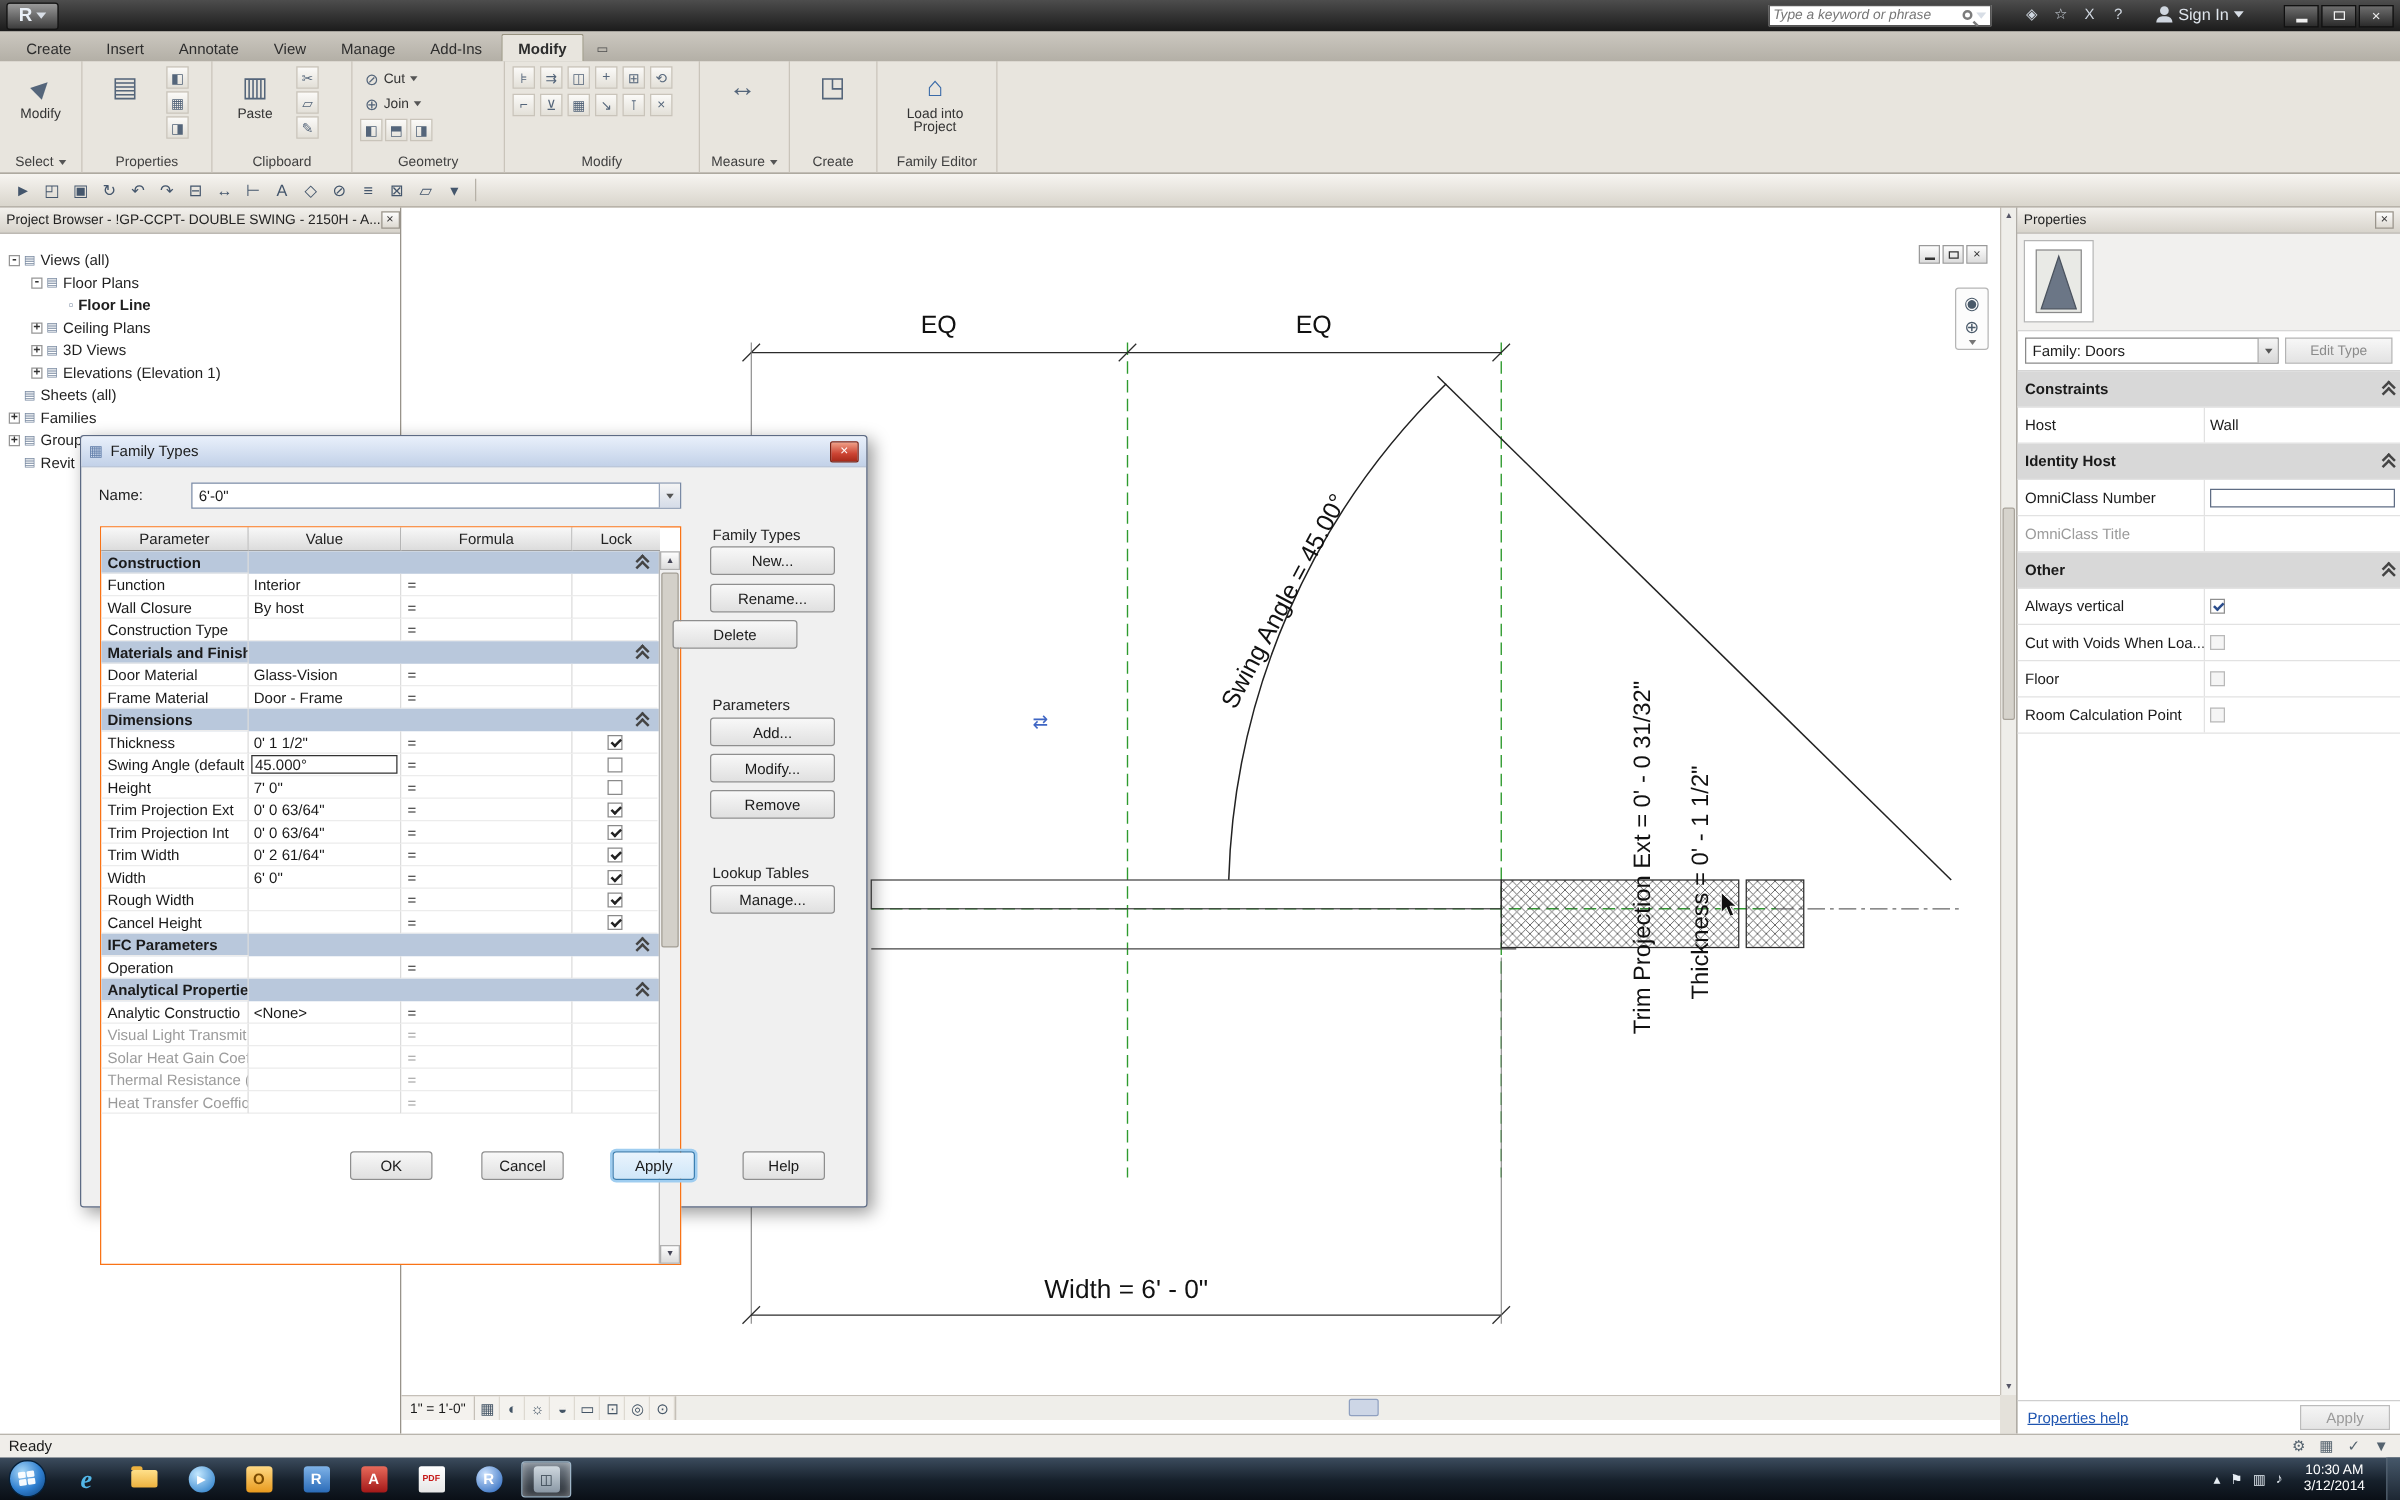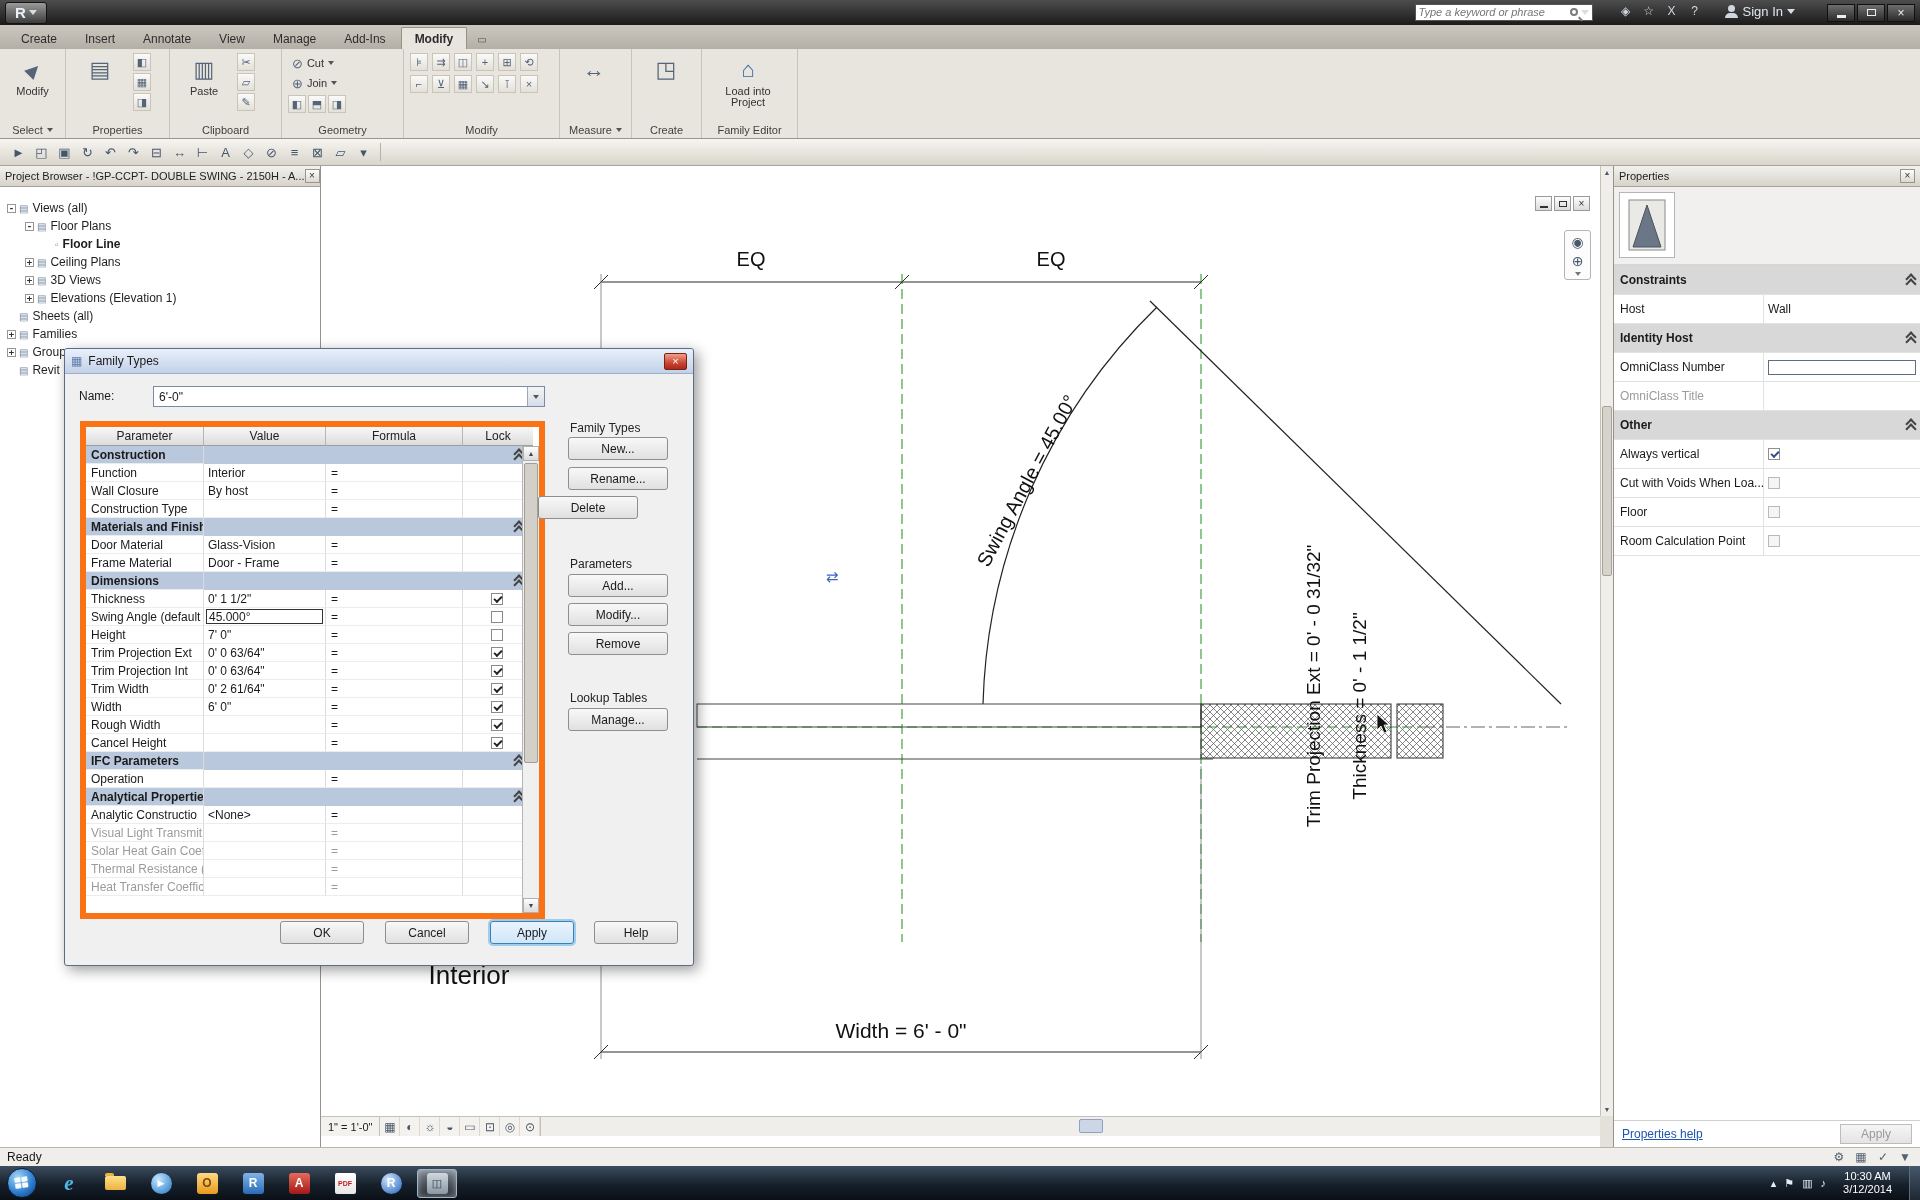--- a/index.html
+++ b/index.html
@@ -116,21 +116,21 @@
   .papply{margin-left:auto;width:72px;height:20px;border:1px solid #bcbcbc;background:linear-gradient(#f5f5f5,#e4e4e4);color:#9a9a9a;font-size:12px;display:flex;align-items:center;justify-content:center}
 
   
   .dlg{position:absolute;left:64px;top:348px;width:630px;height:618px;background:#f0f0f0;border:1px solid #5d6b85;border-radius:3px;box-shadow:4px 4px 14px rgba(0,0,0,.4);z-index:100}
   .dlg-title{height:25px;background:linear-gradient(#e9f0fb,#c2d1e8);border-bottom:1px solid #9daecb;display:flex;align-items:center;padding:0 6px;border-radius:3px 3px 0 0}
   .dlg-ticon{color:#5f7ca8;font-size:12px;margin-right:6px}
   .dlg-close{margin-left:auto;width:23px;height:17px;background:linear-gradient(#f0a088,#cc4433 60%,#a82a1a);border:1px solid #7c2213;border-radius:2px;color:#fff;font-size:11px;display:flex;align-items:center;justify-content:center}
   .dlg label{font-size:12px}
   .dcombo{position:absolute;left:88px;top:37px;width:392px;height:21px;border:1px solid #7a8aa5;background:#fff;display:flex;align-items:center;padding-left:5px;font-size:12px}
   .dcombo .cbtn{margin-left:auto;width:17px;height:100%;background:linear-gradient(#f5f5f5,#d5dce8);border-left:1px solid #9aa7bd;display:flex;align-items:center;justify-content:center}
-  .ft-table{position:absolute;left:15px;top:72px;width:465px;height:498px;border:6px solid #f97316;background:#fff}
+  .ft-table{position:absolute;left:15px;top:72px;width:465px;height:591px;border:1px solid #f97316;background:#fff}
   .ft-head{display:flex;height:19px}
   .hcell{background:linear-gradient(#f8f8f8,#dcdcdc);border-right:1px solid #b5b5b5;border-bottom:1px solid #9f9f9f;font-size:12px;display:flex;align-items:center;justify-content:center;color:#222}
   .w1{width:118px}.w2{width:122px}.w3{width:137px}.w4{width:70px}
   .ft-body{position:absolute;top:19px;left:0;width:447px;bottom:0;overflow:hidden}
   .ftr{display:flex;height:18px;align-items:center;font-size:12px;position:relative}
   .fc{height:100%;display:flex;align-items:center;overflow:hidden;white-space:nowrap;border-right:1px solid #dcdcdc;border-bottom:1px solid #ececec}
   .fp{width:118px;padding-left:5px}
   .fv{width:122px;padding-left:4px}
   .ff{width:137px;padding-left:5px}
   .flk{width:68px;justify-content:center;border-right:none}
@@ -142,21 +142,21 @@
   .ftr.lock-on .lockbox,.ftr.lock-off .lockbox{display:block}
   .ftr.lock-on .lockbox::after{content:"";position:absolute;left:2px;top:2px;width:6px;height:3px;border-left:2px solid #222;border-bottom:2px solid #222;transform:rotate(-45deg)}
   .vbox{display:inline}
   .ftr.editing .fv{padding:0 2px}
   .ftr.editing .vbox{display:block;flex:1;background:#fff;border:1px solid #333;height:15px;line-height:14px;padding:0 2px}
   .ft-scroll{position:absolute;top:19px;right:0;width:17px;bottom:0;background:#f0f0f0;border-left:1px solid #b5b5b5}
   .fsa{position:absolute;left:0;width:16px;height:15px;background:linear-gradient(#fdfdfd,#dcdcdc);border:1px solid #b0b0b0;font-size:7px;color:#445;display:flex;align-items:center;justify-content:center}
   .fthumb{position:absolute;left:1px;top:17px;width:14px;height:300px;background:#d3d0c9;border:1px solid #a29d94;border-radius:2px}
   .dgl{position:absolute;font-size:12px;color:#222}
   .dbtn{position:absolute;width:100px;height:23px;background:linear-gradient(#f8f8f8,#e0e0e0);border:1px solid #8e8e8e;border-radius:3px;font-size:12px;display:flex;align-items:center;justify-content:center;color:#1a1a1a}
-  .dbtn.bottom{width:84px}
+  .dbtn.bottom{width:66px}
   .dbtn.focus{border:1px solid #3c7fb1;box-shadow:0 0 0 2px #9fcdf0;background:linear-gradient(#eaf4fd,#cfe6f8)}
 
   
   .statusbar{position:absolute;left:0;top:1147px;width:1920px;height:19px;background:#f0eeea;border-top:1px solid #b9b5ad;display:flex;align-items:center;padding:0 7px;font-size:12px;z-index:50}
   .sb-right{margin-left:auto;display:flex;align-items:center;gap:6px}
   .sico{min-width:16px;text-align:center;color:#55636f;font-size:12px}
 
   
   .taskbar{position:absolute;left:0;top:1166px;width:1920px;height:34px;background:linear-gradient(#3c4c5e,#16202b 55%,#0a0f16);display:flex;align-items:center;padding-left:5px;z-index:95}
   .orb{width:30px;height:30px;border-radius:50%;background:radial-gradient(circle at 35% 30%,#a8d8f8,#2f7fd0 55%,#0b3c74);border:1px solid #05203a;display:flex;align-items:center;justify-content:center;margin:0 9px 0 2px}
@@ -563,20 +563,31 @@
     <span class="phclose">×</span>
   </div>
   <div class="preview">
     <div class="pimg">
       <svg width="44" height="56" viewBox="0 0 44 56">
         <rect x="4" y="3" width="36" height="50" fill="#e9eae6" stroke="#8a8a8a"></rect>
         <path d="M8 50 L22 8 L36 50 Z" fill="#6b7686" stroke="#4a525e"></path>
       </svg>
     </div>
   </div>
+  <div class="typesel">
+    <div class="combo">
+      <span>Family: Doors</span>
+      <span class="cbtn">
+          <span class="darrow"></span>
+        </span>
+    </div>
+    <div class="edittype">
+      <span>Edit Type</span>
+    </div>
+  </div>
   <div class="pgrid">
 
       <div class="pr group">
         <div class="pl">
           <span>Constraints</span>
         </div>
         <div class="pv">
           <span class="pval"></span>
 
           <span class="grpchev"></span>

